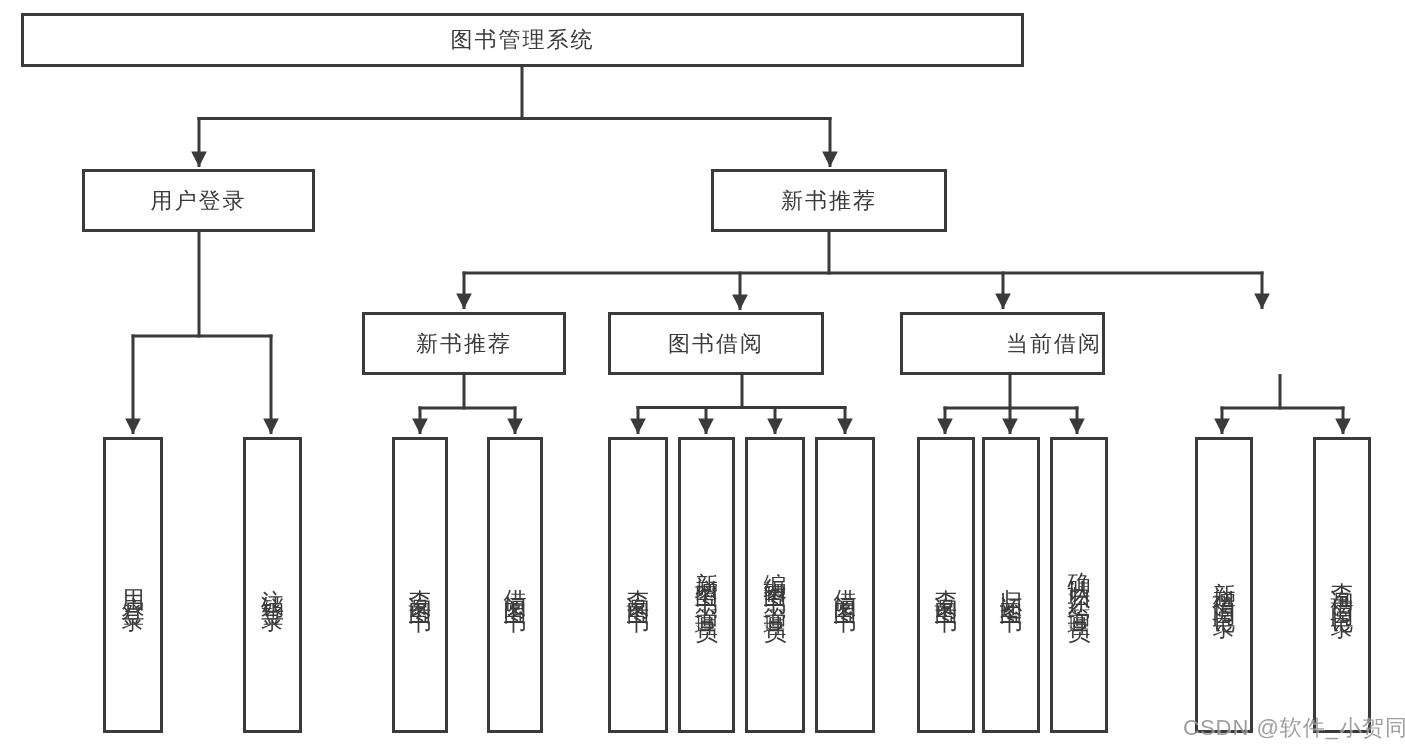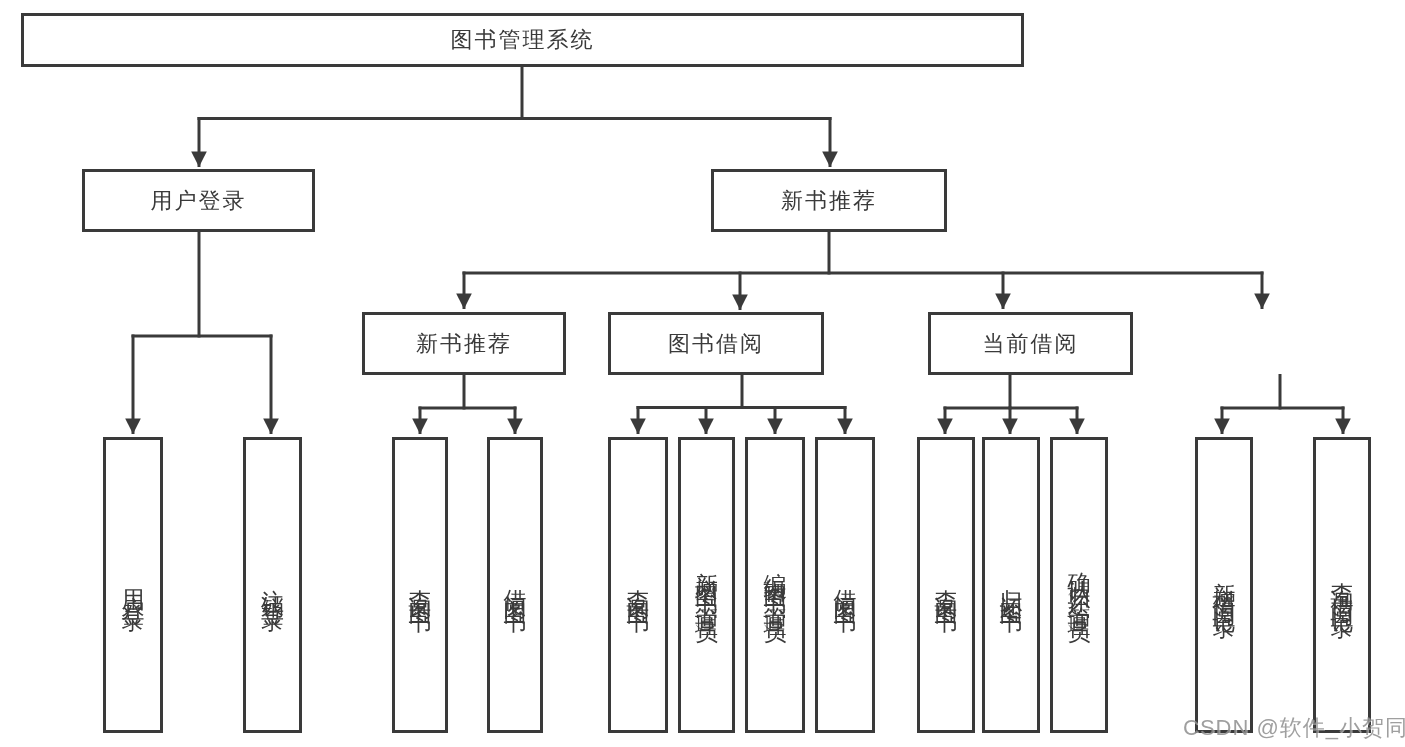--- a/index.html
+++ b/index.html
@@ -30,21 +30,21 @@
     line-height:1;
     color:#3a3a3a;
     white-space:nowrap;
   }
   .root-node{left:21px;top:13px;width:1003px;height:54px;}
   .l2a{left:82px;top:169px;width:233px;height:63px;}
   .l2b{left:711px;top:169px;width:236px;height:63px;}
   .l3{top:312px;height:63px;}
   .l3a{left:362px;width:204px;}
   .l3b{left:608px;width:216px;}
-  .l3c{left:928px;width:205px;}
+  .l3c{left:900px;width:205px;justify-content:flex-end;}
   .l3d{left:1172px;width:216px;}
   .leaf{top:437px;height:296px;}
   .g1a{left:103px;width:60px;}
   .g1b{left:243px;width:59px;}
   .g2a{left:392px;width:56px;}
   .g2b{left:487px;width:56px;}
   .g3a{left:608px;width:60px;}
   .g3b{left:678px;width:57px;}
   .g3c{left:745px;width:60px;}
   .g3d{left:815px;width:60px;}

